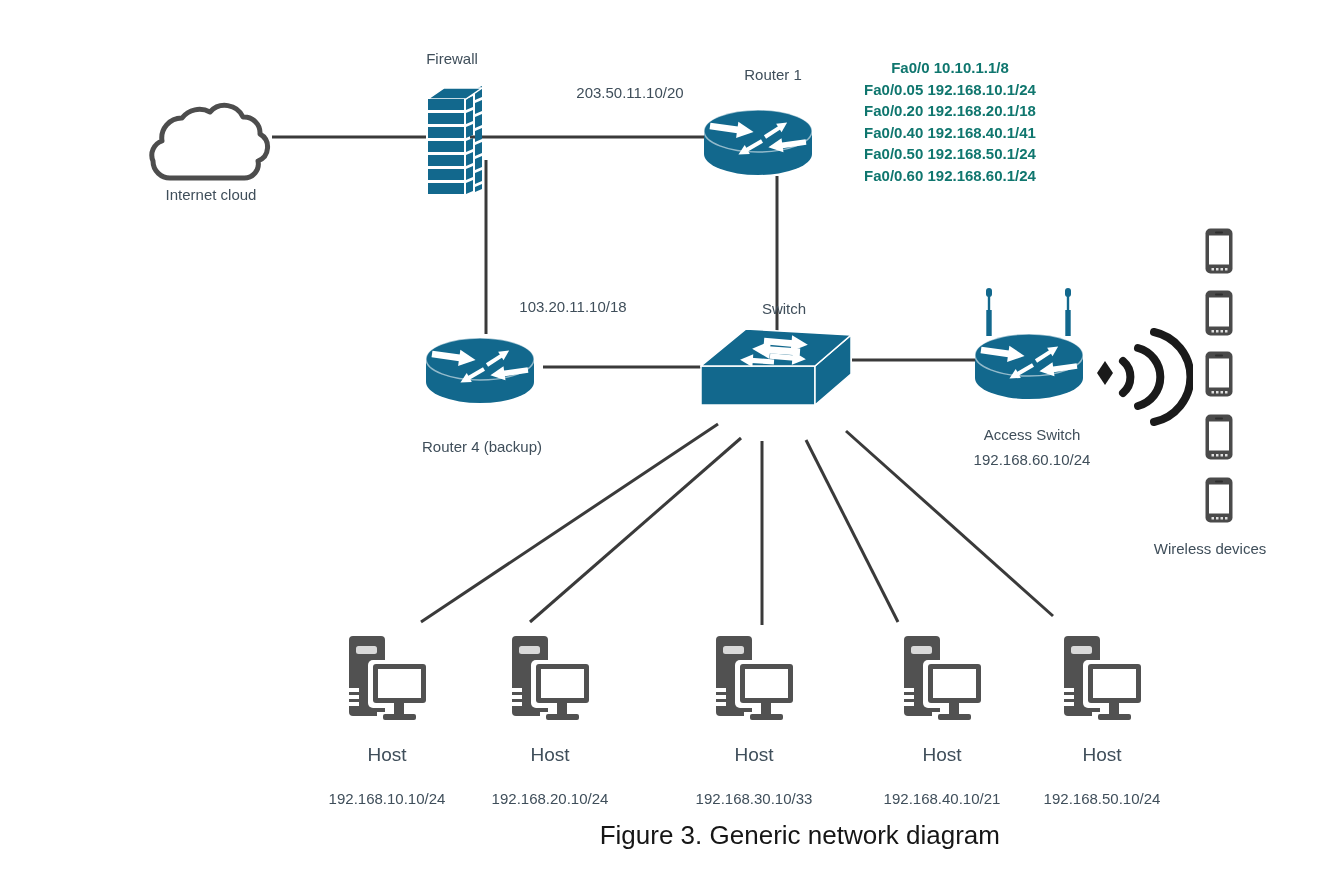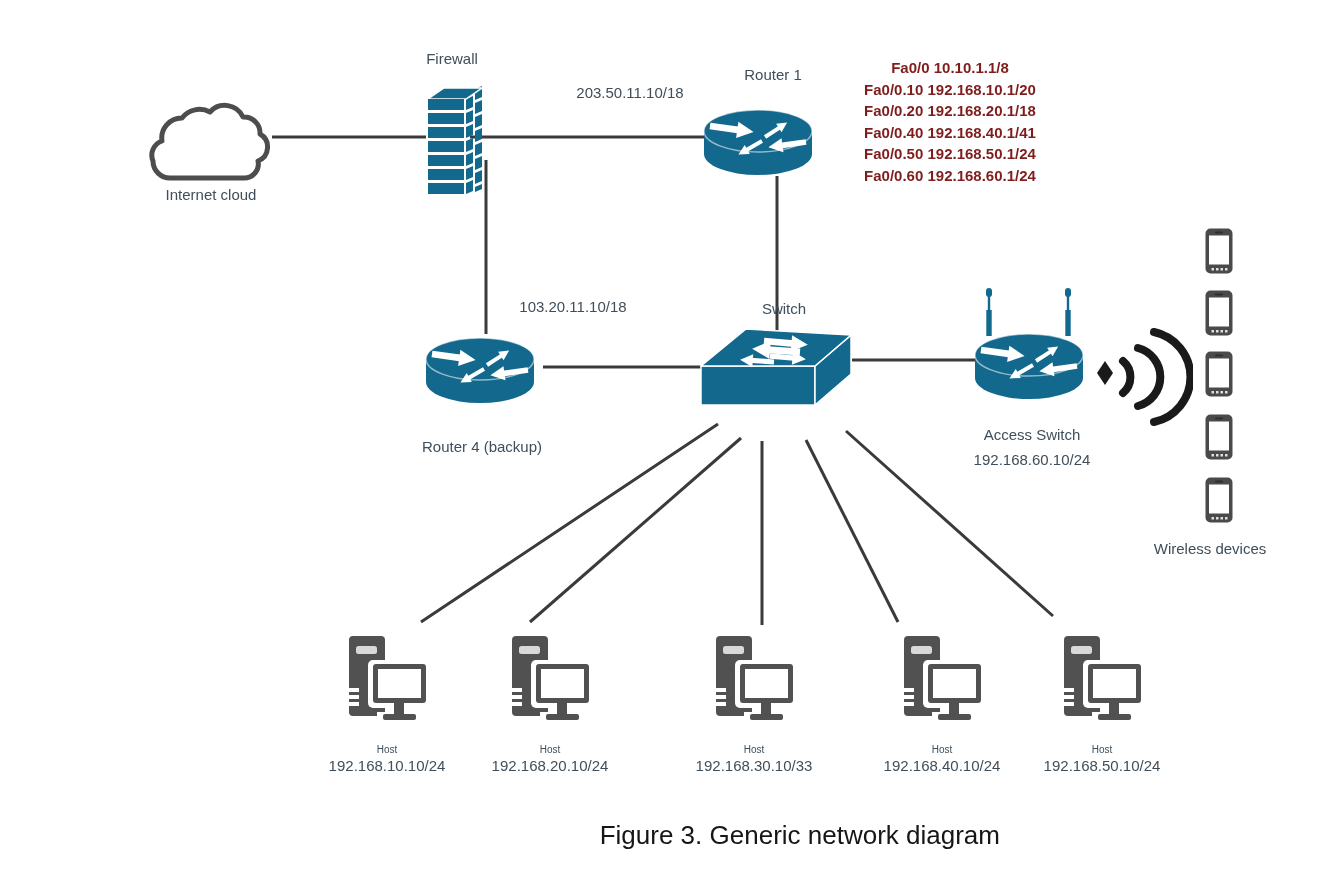--- a/index.html
+++ b/index.html
@@ -10,27 +10,27 @@
   svg.icon{position:absolute;display:block;}
   .fill-teal{fill:var(--device-teal,#12688D);}
   .fill-gray{fill:var(--host-gray,#515151);}
   .wire{stroke:var(--line-dark,#3a3a3a);stroke-width:3;fill:none;}
   .wifi-arc{fill:none;stroke:#1a1a1a;stroke-width:8;stroke-linecap:round;}
   .lbl{
     position:absolute;font-size:15px;color:var(--label-slate,#3f4e5a);
     text-align:center;line-height:18px;white-space:nowrap;
   }
   .iface{
-    position:absolute;font-size:15px;font-weight:bold;color:#7f1d1d;
+    position:absolute;font-size:15px;font-weight:bold;color:#0f766e;
     text-align:center;line-height:21.5px;white-space:nowrap;
   }
   .host{position:absolute;width:160px;text-align:center;}
   .host svg{display:block;margin:0 auto;}
-  .host .host-label{font-size:10px;color:var(--label-slate,#3f4e5a);margin-top:16px;}
-  .host .host-ip{font-size:15px;color:var(--label-slate,#3f4e5a);margin-top:2px;white-space:nowrap;}
+  .host .host-label{font-size:19px;color:var(--label-slate,#3f4e5a);margin-top:16px;}
+  .host .host-ip{font-size:15px;color:var(--label-slate,#3f4e5a);margin-top:24px;white-space:nowrap;}
   .caption{
     position:absolute;left:400px;top:820px;width:600px;text-align:right;
     font-size:26px;color:#161616;
   }
 </style>
 </head>
 <body>
 
 <div id="stage">
 
@@ -94,31 +94,31 @@
       <rect x="8" y="21" width="36" height="11"></rect>
         <rect x="8" y="35" width="36" height="11"></rect>
       <rect x="8" y="49" width="36" height="11"></rect>
         <rect x="8" y="63" width="36" height="11"></rect>
       <rect x="8" y="77" width="36" height="11"></rect>
         <rect x="8" y="91" width="36" height="11"></rect>
       <rect x="8" y="105" width="36" height="11"></rect>
     </g>
   </svg>
 
-  <div class="lbl" style="left:540px;top:84px;width:180px">203.50.11.10/18</div>
+  <div class="lbl" style="left:540px;top:84px;width:180px">203.50.11.10/20</div>
   <div class="lbl" style="left:483px;top:298px;width:180px">103.20.11.10/18</div>
 
   <div class="lbl" style="left:713px;top:66px;width:120px">Router 1</div>
   <svg class="icon" style="left:698px;top:98px" width="120" height="88" viewBox="0 0 120 88">
     <use href="#router-icon"></use>
   </svg>
 
   <div class="iface" style="left:810px;top:57px;width:280px">
     <div>Fa0/0 10.10.1.1/8</div>
-    <div>Fa0/0.10 192.168.10.1/20</div>
+    <div>Fa0/0.05 192.168.10.1/24</div>
     <div>Fa0/0.20 192.168.20.1/18</div>
     <div>Fa0/0.40 192.168.40.1/41</div>
     <div>Fa0/0.50 192.168.50.1/24</div>
     <div>Fa0/0.60 192.168.60.1/24</div>
   </div>
 
   <svg class="icon" style="left:420px;top:326px" width="120" height="88" viewBox="0 0 120 88">
     <use href="#router-icon"></use>
   </svg>
   <div class="lbl" style="left:402px;top:438px;width:160px">Router 4 (backup)</div>
@@ -270,21 +270,21 @@
       <rect x="7" y="66" width="13" height="4" fill="#ffffff"></rect>
       <rect x="29" y="24" width="62" height="48" rx="5" fill="#ffffff"></rect>
       <rect x="50" y="66" width="20" height="18" fill="#ffffff"></rect>
       <rect x="38" y="76" width="44" height="12" fill="#ffffff"></rect>
       <rect x="34" y="28" width="53" height="39" rx="3" class="fill-gray"></rect>
       <rect x="39" y="33" width="43" height="29" fill="#ffffff"></rect>
       <rect x="55" y="67" width="10" height="11" class="fill-gray"></rect>
       <rect x="44" y="78" width="33" height="6" rx="2" class="fill-gray"></rect>
     </svg>
     <div class="host-label">Host</div>
-    <div class="host-ip">192.168.40.10/24</div>
+    <div class="host-ip">192.168.40.10/21</div>
   </div>
 
   <div class="host" style="left:1022px;top:636px">
     <svg width="96" height="92" viewBox="0 0 96 92">
       <rect x="10" y="0" width="36" height="80" rx="4" class="fill-gray"></rect>
       <rect x="17" y="10" width="21" height="8" rx="2.5" fill="#d9d9d9"></rect>
       <rect x="7" y="52" width="13" height="4" fill="#ffffff"></rect>
       <rect x="7" y="59" width="13" height="4" fill="#ffffff"></rect>
       <rect x="7" y="66" width="13" height="4" fill="#ffffff"></rect>
       <rect x="29" y="24" width="62" height="48" rx="5" fill="#ffffff"></rect>

